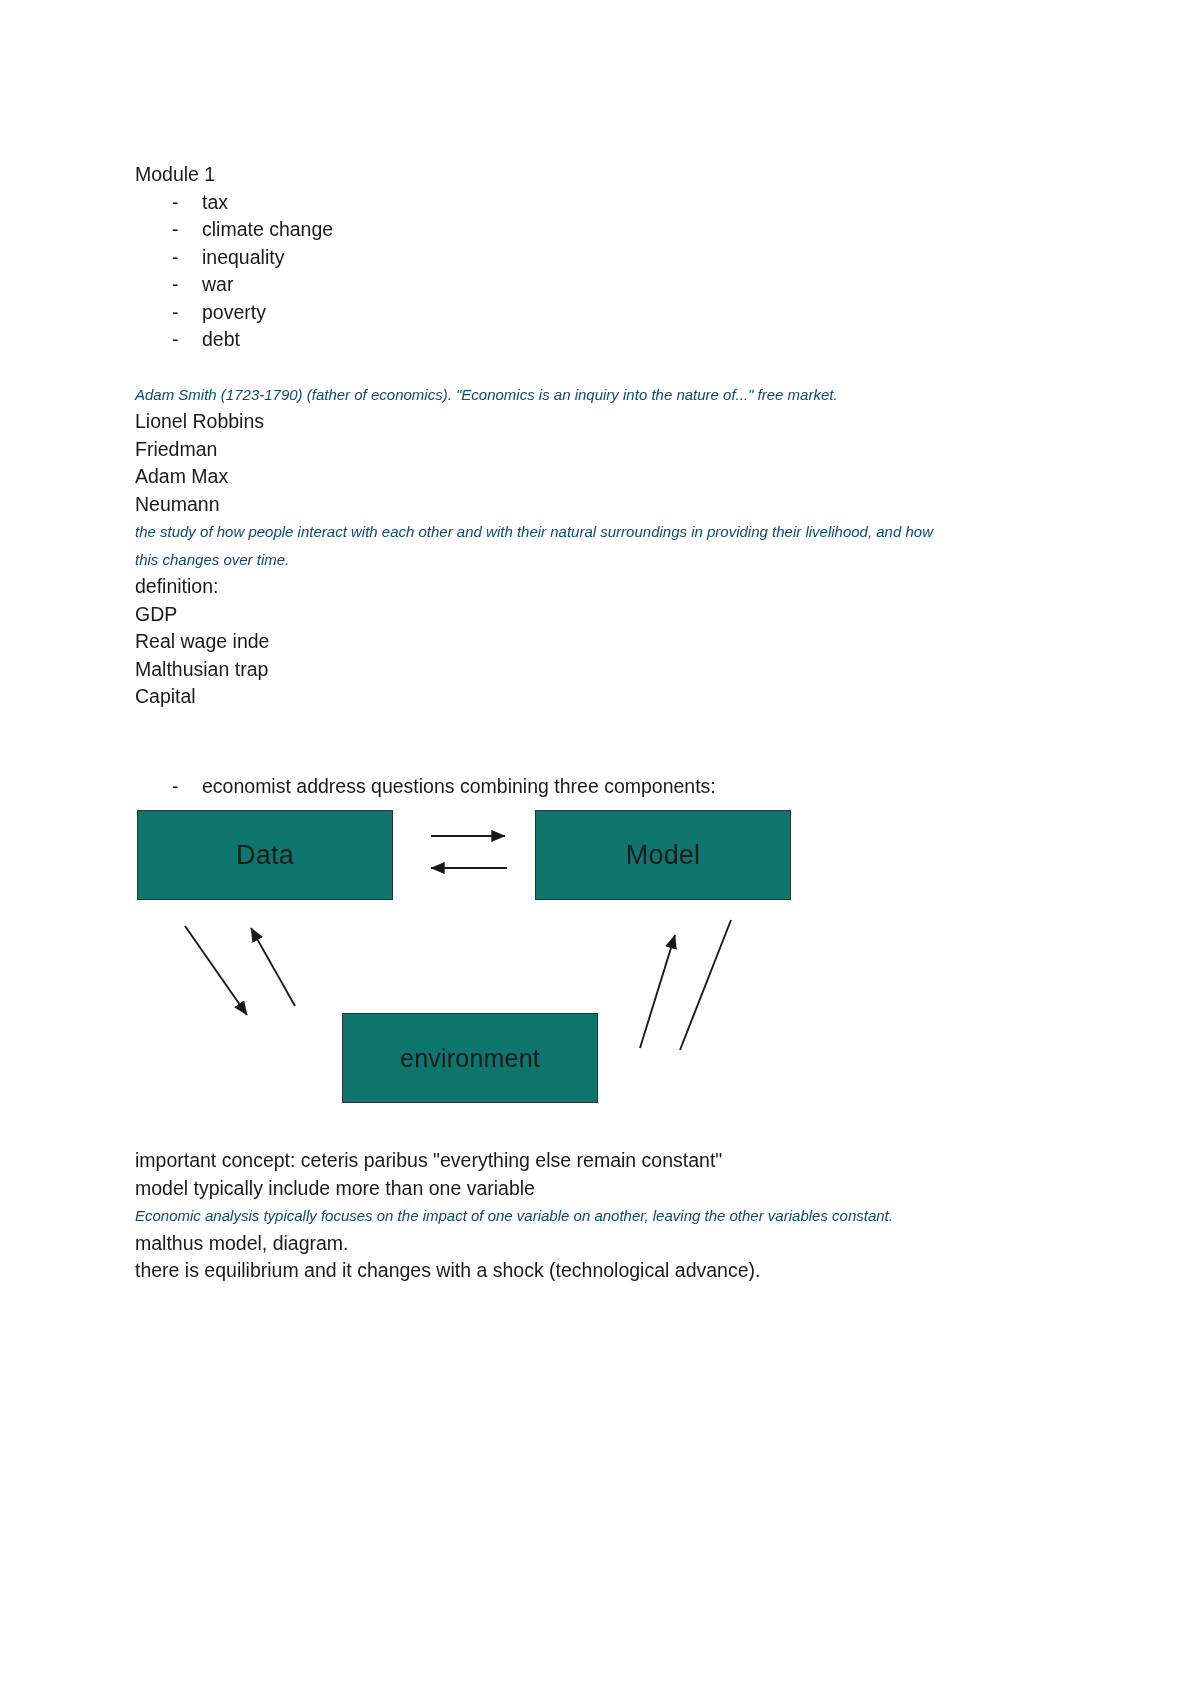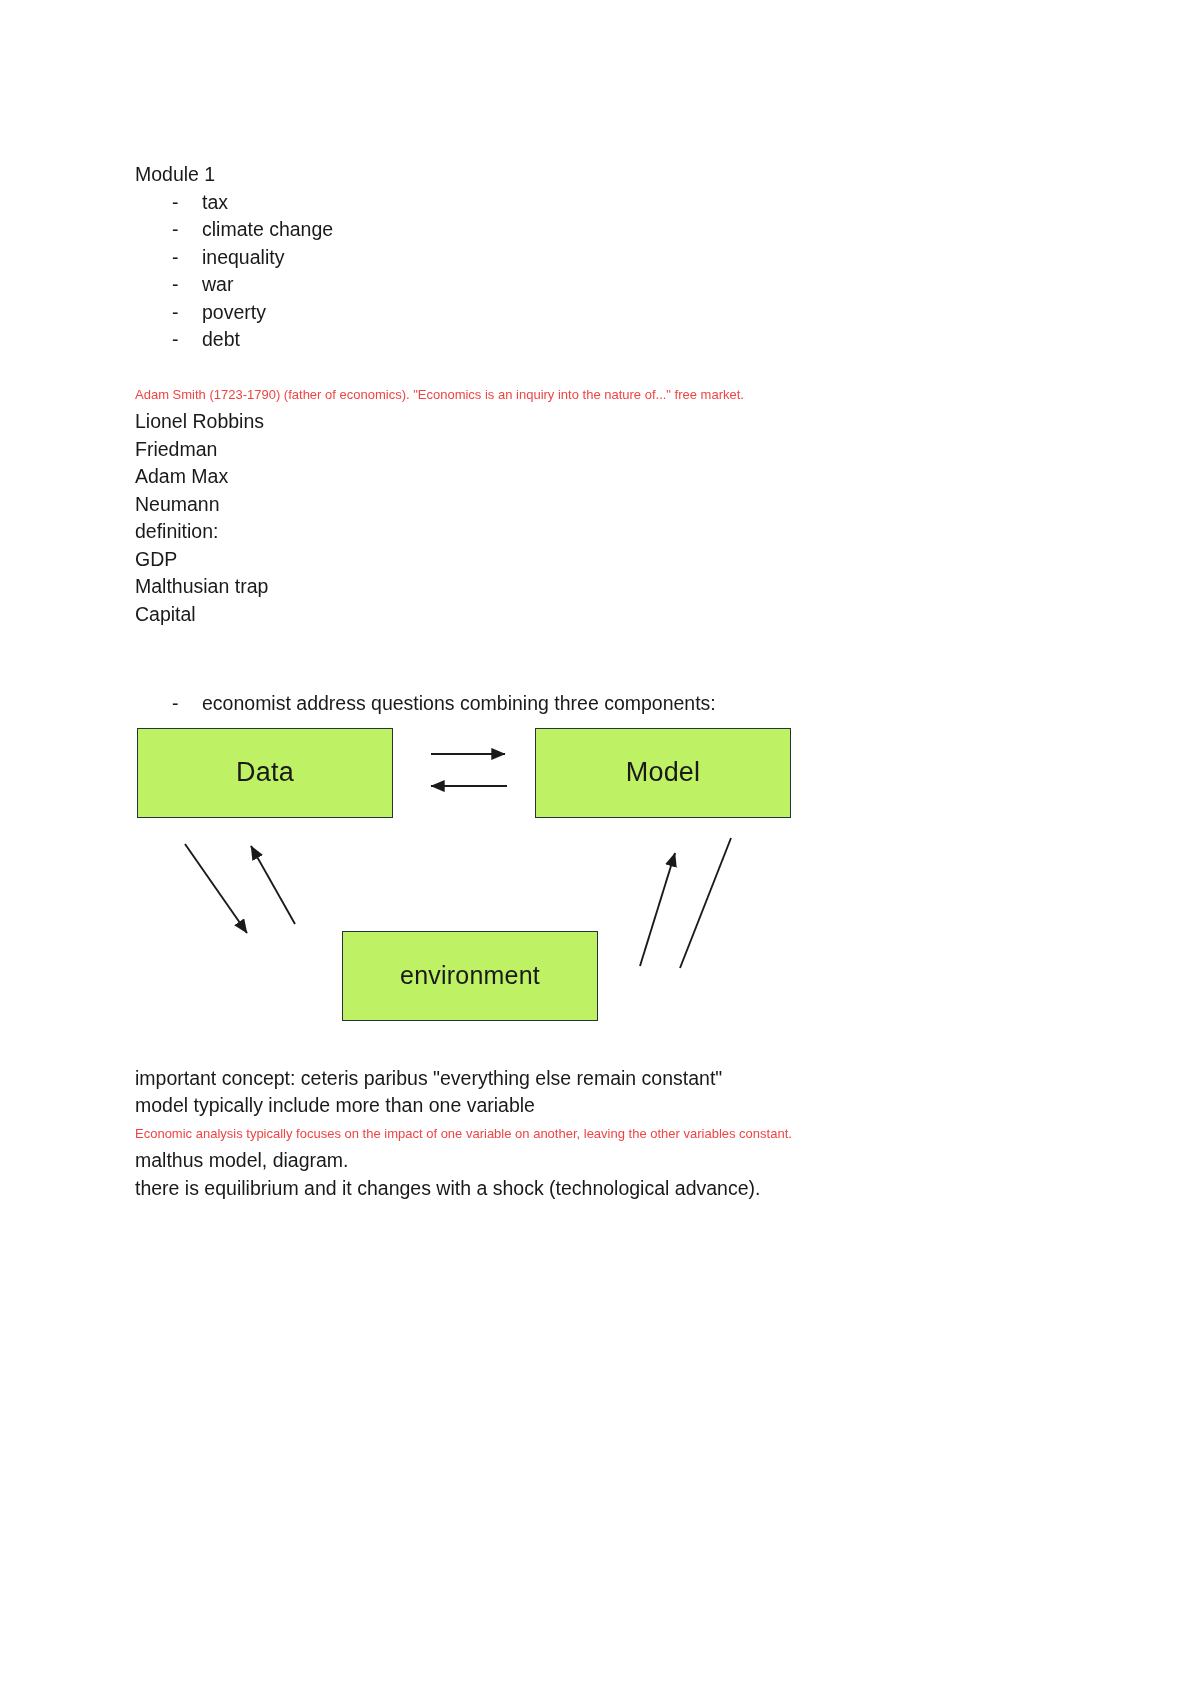--- a/index.html
+++ b/index.html
@@ -25,23 +25,24 @@
     top: 128px;
     width: 820px;
   }
   .line {
     font-size: 19.5px;
     line-height: 27.5px;
     color: #1a1a1a;
     white-space: pre-wrap;
   }
   .para {
-    font-size: 13px;
-    line-height: 27.5px;
-    color: #ef4444;
+    font-size: 15px;
+    line-height: 27.5px;
+    color: #0c4a6e;
+    font-style: italic;
   }
   .bullet-list {
     margin: 0;
     padding: 0;
     list-style: none;
   }
   .bullet-item {
     font-size: 19.5px;
     line-height: 27.5px;
     color: #1a1a1a;
@@ -58,21 +59,21 @@
 
   
   .diagram {
     position: relative;
     width: 820px;
     height: 310px;
     margin-top: 6px;
   }
   .dbox {
     position: absolute;
-    background: #bef264;
+    background: #0f766e;
     border: 1.6px solid #26323c;
     box-sizing: border-box;
     display: flex;
     align-items: center;
     justify-content: center;
     font-size: 27px;
     color: #1a1a1a;
     letter-spacing: .2px;
   }
   .box-data {
@@ -151,22 +152,24 @@
       </li>
     </ul>
 
     <div class="spacer-sm"></div>
 
     <div class="para">Adam Smith (1723-1790) (father of economics). "Economics is an inquiry into the nature of..." free market.</div>
     <div class="line">Lionel Robbins</div>
     <div class="line">Friedman</div>
     <div class="line">Adam Max</div>
     <div class="line">Neumann</div>
+    <div class="para">the study of how people interact with each other and with their natural surroundings in providing their livelihood, and how this changes over time.</div>
     <div class="line">definition:</div>
     <div class="line">GDP</div>
+    <div class="line">Real wage inde</div>
     <div class="line">Malthusian trap</div>
     <div class="line">Capital</div>
 
     <div class="spacer-lg"></div>
 
     <div class="bullet-note">
       <span class="dash">-</span>
       <span>economist address questions combining three components:</span>
     </div>
 

